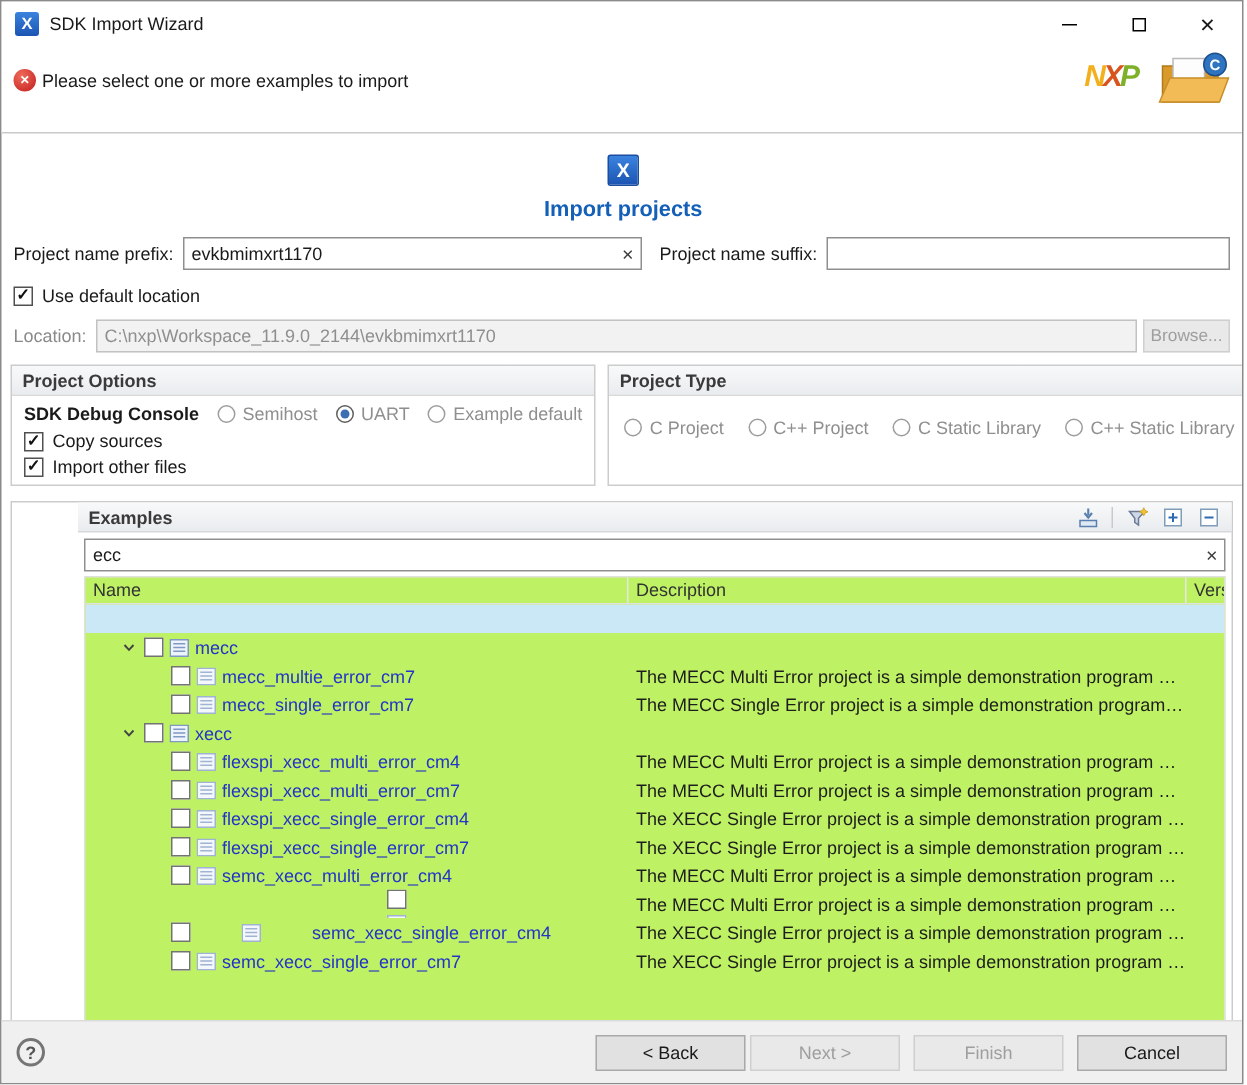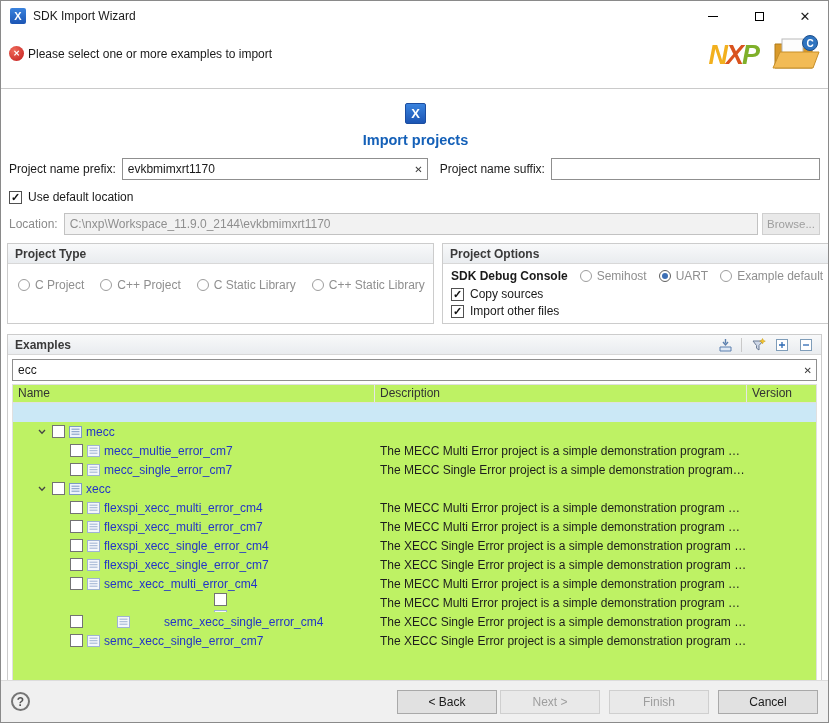--- a/index.html
+++ b/index.html
@@ -16,21 +16,21 @@
   .win-btn { width:46px; height:100%; display:flex; align-items:center; justify-content:center; }
   .glyph-min { width:10px; height:1px; background:#000; }
   .glyph-max { width:9px; height:9px; border:1px solid #000; }
   .glyph-close::after { content:"✕"; font-size:13px; }
 
   
   .header { height:58px; flex:none; position:relative; border-bottom:1px solid #cacaca; background:#fff; }
   .error-line { position:absolute; left:8px; top:15px; display:flex; align-items:center; gap:4px; }
   .error-icon { width:15px; height:15px; border-radius:50%; background:radial-gradient(circle at 35% 30%, #ef6a5a, #c21d1d); color:#fff; font-weight:bold; display:flex; align-items:center; justify-content:center; flex:none; }
   .error-icon::after { content:"✕"; font-size:8px; }
-  .brand { position:absolute; right:70px; top:9px; font-weight:bold; font-style:italic; font-size:27px; letter-spacing:-2px; }
+  .brand { position:absolute; right:70px; top:9px; font-weight:bold; font-style:italic; font-size:20px; letter-spacing:-2px; }
   .brand .n { color:#f2b01e; } .brand .x { color:#d9531e; } .brand .p { color:#7fb02a; }
   .folder-art { position:absolute; right:8px; top:3px; }
 
   
   .content { flex:1; padding:0 6px; overflow:hidden; }
   .section-title { display:flex; align-items:center; gap:8px; margin:14px 0 10px 2px;flex-direction:column; }
   .mcux-icon { width:21px; height:21px; background:linear-gradient(#3a83de,#1c55b4); border:1px solid #1b4da0; border-radius:2px; color:#fff; font-weight:bold; font-size:13px; display:flex; align-items:center; justify-content:center; flex:none; }
   .mcux-icon::after { content:"X"; }
   .section-title h1 { font-size:14.5px; color:#1460b8; font-weight:bold; }
 
@@ -66,21 +66,21 @@
   .radio { display:flex; align-items:center; gap:5px; color:#8f8f8f; white-space:nowrap; }
   .radio-dot { width:12px; height:12px; border:1px solid #9d9d9d; border-radius:50%; background:#fff; flex:none; position:relative; }
   .radio.sel .radio-dot { border-color:#5f5f5f; }
   .radio.sel .radio-dot::after { content:""; position:absolute; inset:2px; border-radius:50%; background:#3c6eb4; }
   .g-opts .group-body { padding:3px 8px 4px; }
   .console-row { display:flex; align-items:center; gap:12px; height:18px; }
   .console-label { font-weight:bold; color:#1a1a1a; white-space:nowrap; }
   .opt-check-row { display:flex; align-items:center; gap:6px; height:16px; margin-top:1px; }
 
   
-  .g-examples { margin-top:10px; height:372px; display:flex; flex-direction:column; }
+  .g-examples { margin-top:10px; height:372px; display:flex; flex-direction:column;padding-left:44px; }
   .tools { margin-left:auto; display:flex; align-items:center; gap:8px; }
   .tool { width:16px; height:16px; display:flex; align-items:center; justify-content:center; }
   .tool-sep { width:1px; height:14px; background:#c9c9c9; }
   .filter-wrap { margin:4px 4px 3px 4px; position:relative; display:flex; align-items:center; }
   .table { flex:1; margin:0 4px 4px 4px; border:1px solid #e0e0e0; display:flex; flex-direction:column; overflow:hidden; background:#bef264; }
   .thead { display:flex; height:18px; flex:none; border-bottom:1px solid #e0e0e0; color:#333; }
   .th { padding:1px 5px; border-right:1px solid #e6e6e6; overflow:hidden; white-space:nowrap; }
   .th.name { width:362px; flex:none; }
   .th.desc { width:372px; flex:none; }
   .th.ver  { flex:1; border-right:none; }
@@ -167,42 +167,20 @@
 
     <div class="form-row">
       <span class="lbl gray">Location:</span>
       <span class="input-wrap" style="flex:1; margin-left:6px;">
         <input class="text-input noclear disabled" disabled="" value="C:\nxp\Workspace_11.9.0_2144\evkbmimxrt1170" style="">
       </span>
       <button class="btn small disabled">Browse...</button>
     </div>
 
     <div class="groups">
-      <div class="group g-type">
-        <div class="group-hdr">Project Type</div>
-        <div class="group-body">
-          <span class="radio">
-              <span class="radio-dot"></span>
-              <span>C Project</span>
-            </span>
-          <span class="radio">
-              <span class="radio-dot"></span>
-              <span>C++ Project</span>
-            </span>
-          <span class="radio">
-              <span class="radio-dot"></span>
-              <span>C Static Library</span>
-            </span>
-          <span class="radio">
-              <span class="radio-dot"></span>
-              <span>C++ Static Library</span>
-            </span>
-        </div>
-      </div>
-
       <div class="group g-opts">
         <div class="group-hdr">Project Options</div>
         <div class="group-body">
           <div class="console-row">
             <span class="console-label">SDK Debug Console</span>
             <span class="radio">
                 <span class="radio-dot"></span>
                 <span>Semihost</span>
               </span>
             <span class="radio sel">
@@ -215,20 +193,42 @@
               </span>
           </div>
           <div class="opt-check-row">
             <span class="checkbox checked"></span>
             <span>Copy sources</span>
           </div>
           <div class="opt-check-row">
             <span class="checkbox checked"></span>
             <span>Import other files</span>
           </div>
+        </div>
+      </div>
+
+      <div class="group g-type">
+        <div class="group-hdr">Project Type</div>
+        <div class="group-body">
+          <span class="radio">
+              <span class="radio-dot"></span>
+              <span>C Project</span>
+            </span>
+          <span class="radio">
+              <span class="radio-dot"></span>
+              <span>C++ Project</span>
+            </span>
+          <span class="radio">
+              <span class="radio-dot"></span>
+              <span>C Static Library</span>
+            </span>
+          <span class="radio">
+              <span class="radio-dot"></span>
+              <span>C++ Static Library</span>
+            </span>
         </div>
       </div>
     </div>
 
     <div class="group g-examples">
       <div class="group-hdr">
         <span>Examples</span>
         <span class="tools">
           <span class="tool">
             <svg width="15" height="14" viewBox="0 0 15 14">

